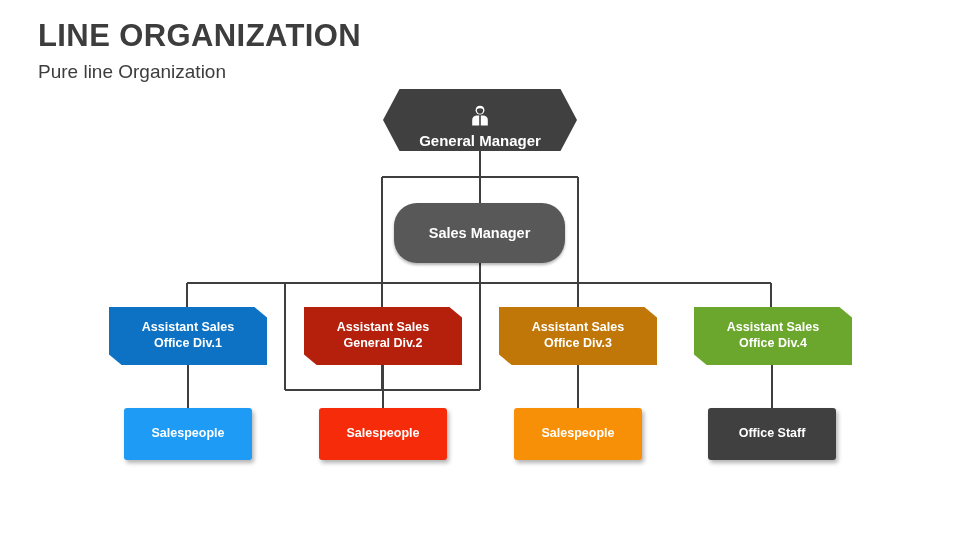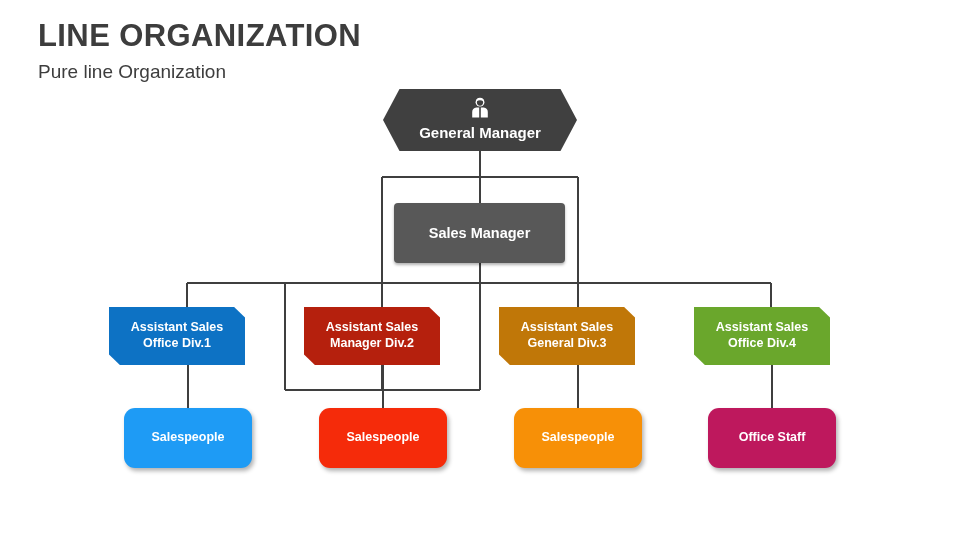--- a/index.html
+++ b/index.html
@@ -75,54 +75,54 @@
     background: #404040;
     -webkit-clip-path: polygon(8.5% 0, 91.5% 0, 100% 50%, 91.5% 100%, 8.5% 100%, 0 50%);
     clip-path: polygon(8.5% 0, 91.5% 0, 100% 50%, 91.5% 100%, 8.5% 100%, 0 50%);
   }
   #gm-inner {
     position: absolute;
     inset: 0;
     display: flex;
     flex-direction: column;
     align-items: center;
-    justify-content: center;
+    justify-content: flex-end;
     gap: 5px;
   }
   #gm-icon {
     width: 20px;
     height: 21px;
     display: block;
   }
   #gm-text {
     font-size: 15px;
     margin-top: 1px;
   }
 
   
   #sm-node {
     position: absolute;
     left: 394px;
     top: 203px;
     width: 171px;
     height: 60px;
     background: #585858;
-    border-radius: 4px;
+    border-radius: 23px;
     display: flex;
     align-items: center;
     justify-content: center;
     box-shadow: 0 2px 3px rgba(0,0,0,0.30);
   }
   #sm-node .node-label { font-size: 14.5px; }
 
   
   .asm-node {
     position: absolute;
     top: 307px;
-    width: 136px;
+    width: 158px;
     height: 58px;
   }
   .asm-shape {
     position: absolute;
     inset: 0;
     -webkit-clip-path: polygon(0 0, 92% 0, 100% 18%, 100% 100%, 8% 100%, 0 82%);
     clip-path: polygon(0 0, 92% 0, 100% 18%, 100% 100%, 8% 100%, 0 82%);
   }
   .asm-shadow {
     position: absolute;
@@ -147,22 +147,22 @@
   #asm-1 { left: 109px; }
   #asm-2 { left: 304px; }
   #asm-3 { left: 499px; }
   #asm-4 { left: 694px; }
 
   
   .leaf-node {
     position: absolute;
     top: 408px;
     width: 128px;
-    height: 60px;
-    border-radius: 11px;
+    height: 52px;
+    border-radius: 3px;
     display: flex;
     align-items: center;
     justify-content: center;
     box-shadow: 2px 3px 4px rgba(0,0,0,0.30);
   }
   .leaf-node .node-label { font-size: 12.5px; }
 
   #leaf-1 { left: 124px; }
   #leaf-2 { left: 319px; }
   #leaf-3 { left: 514px; }
@@ -231,32 +231,32 @@
       </div>
     </div>
   </div>
 
   <div id="asm-2" class="asm-node">
     <div class="asm-shadow"></div>
     <div class="asm-shape" style="background-color: rgb(181, 32, 13);"></div>
     <div class="asm-inner">
       <div class="node-label">
         <span>Assistant Sales</span><br>
-        <span>Manager Div.2</span>
+        <span>General Div.2</span>
       </div>
     </div>
   </div>
 
   <div id="asm-3" class="asm-node">
     <div class="asm-shadow"></div>
     <div class="asm-shape" style="background-color: rgb(192, 119, 8);"></div>
     <div class="asm-inner">
       <div class="node-label">
         <span>Assistant Sales</span><br>
-        <span>General Div.3</span>
+        <span>Office Div.3</span>
       </div>
     </div>
   </div>
 
   <div id="asm-4" class="asm-node">
     <div class="asm-shadow"></div>
     <div class="asm-shape" style="background-color: rgb(106, 167, 44);"></div>
     <div class="asm-inner">
       <div class="node-label">
         <span>Assistant Sales</span><br>
@@ -270,17 +270,17 @@
   </div>
 
   <div id="leaf-2" class="leaf-node" style="background-color: rgb(245, 43, 10);">
     <div class="node-label">Salespeople</div>
   </div>
 
   <div id="leaf-3" class="leaf-node" style="background-color: rgb(247, 144, 7);">
     <div class="node-label">Salespeople</div>
   </div>
 
-  <div id="leaf-4" class="leaf-node" style="background-color: #be185d;">
+  <div id="leaf-4" class="leaf-node" style="background-color: #404040;">
     <div class="node-label">Office Staff</div>
   </div>
 
 </div>
 
 </body></html>

